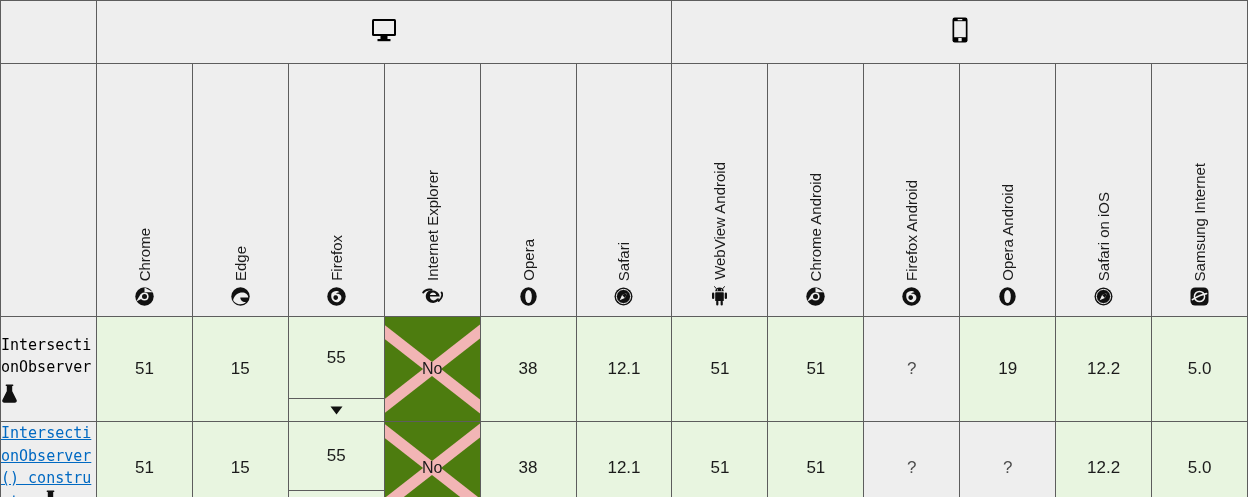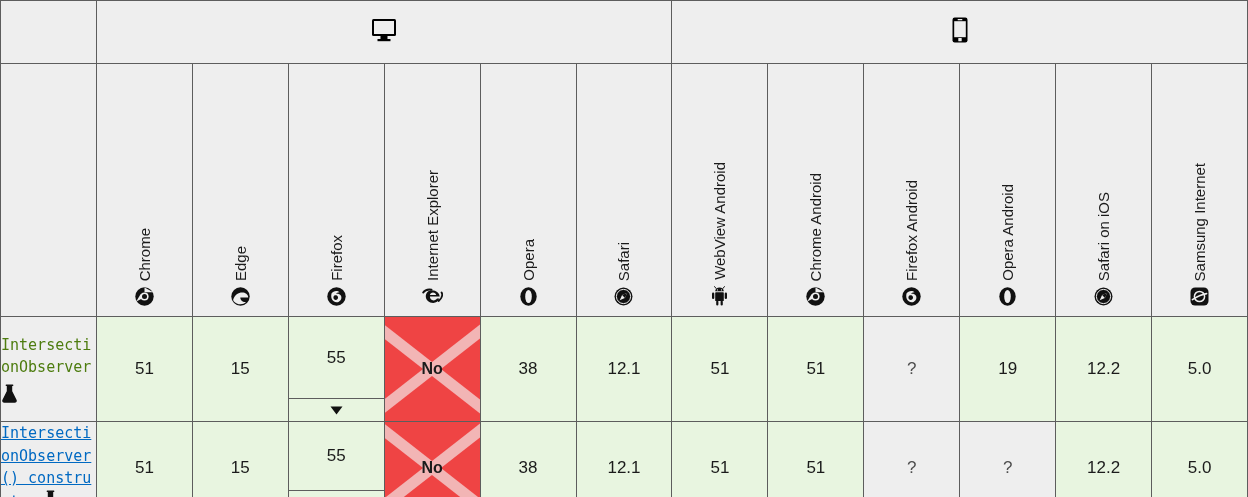--- a/index.html
+++ b/index.html
@@ -65,21 +65,21 @@
   .featname{
     width:247px;
     padding:14px 12px 10px 12px;
     border-left:none;
     vertical-align:top;
     background:#eeeeee;
   }
   .feat-code{
     font-family:"DejaVu Sans Mono","Liberation Mono",monospace;
     font-size:15px;
-    color:#4d7c0f;
+    color:#000000;
     line-height:1.45;
     word-break:break-word;
   }
   .feat-link{
     font-family:"DejaVu Sans Mono","Liberation Mono",monospace;
     font-size:15px;
     color:#0069c2;
     text-decoration:underline;
     line-height:1.5;
     word-break:break-all;
@@ -103,22 +103,22 @@
   .cell-main{
     flex:1 1 auto;
     display:flex;align-items:center;justify-content:center;
     font-size:17px;
     position:relative;
     overflow:hidden;
   }
   .yes .cell-main{background:#e8f5e0;}
   .unknown .cell-main{background:#eeeeee;color:#4e4e4e;}
   .no .cell-main{
-    background:#ef4444;
-    font-weight:bold;
+    background:#4d7c0f;
+    font-weight:normal;
     font-size:16px;
   }
   .no .cell-main::before,
   .no .cell-main::after{
     content:"";
     position:absolute;left:50%;top:50%;
     width:160%;height:11px;
     background:#f2b5b5;
     transform-origin:center;
   }

